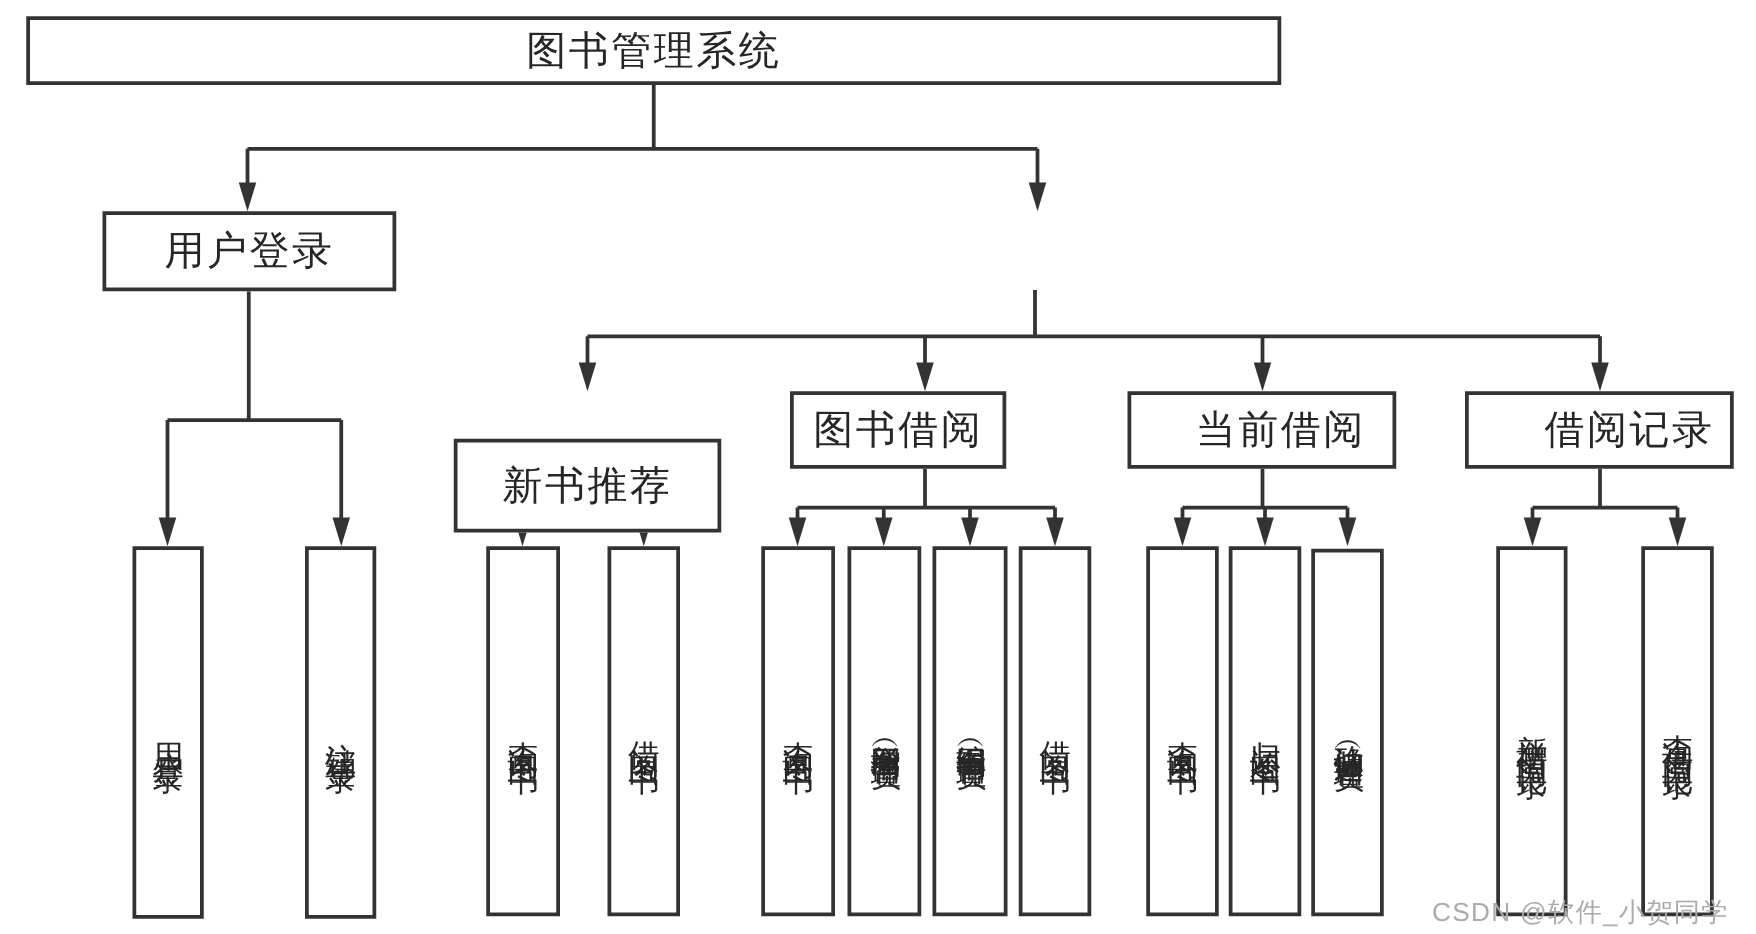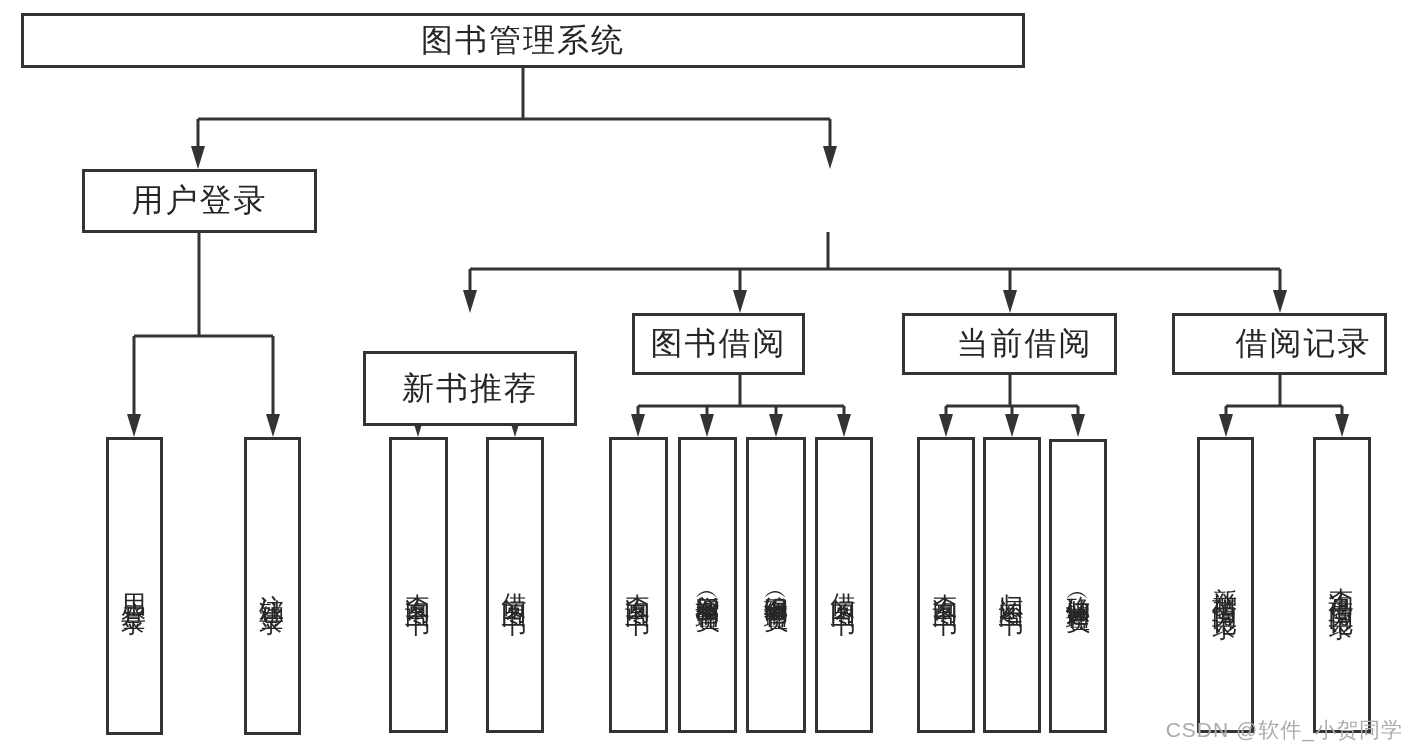--- a/index.html
+++ b/index.html
@@ -35,21 +35,21 @@
   .lbl.v {
     writing-mode: vertical-rl;
     text-orientation: mixed;
     letter-spacing: 6px;
     font-size: 25px;
     white-space: normal;
   }
   .lbl.v.tight { letter-spacing: 2px; font-size: 24px; }
   .watermark {
     position: absolute;
-    right: 2px;
+    right: 22px;
     bottom: 3px;
     font-size: 21px;
     color: #ababab;
     letter-spacing: 1px;
     z-index: 5;
   }
 </style>
 </head>
 <body>
 

